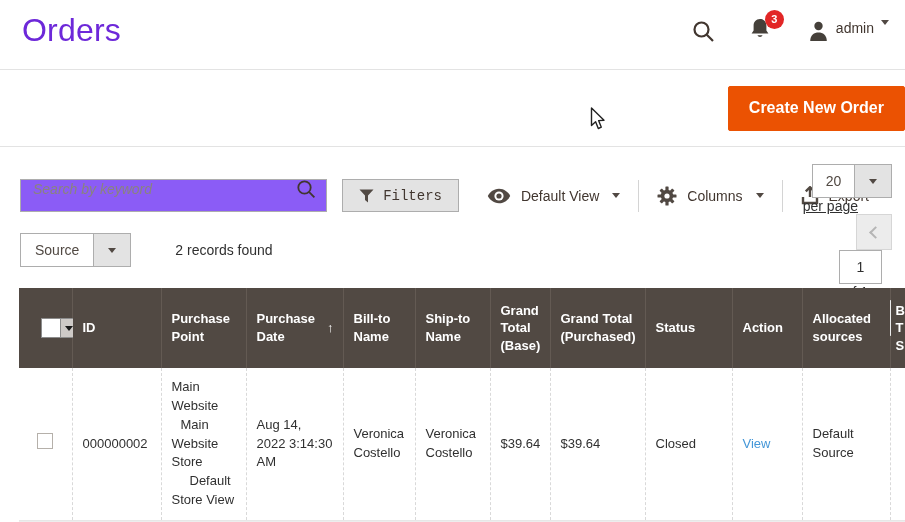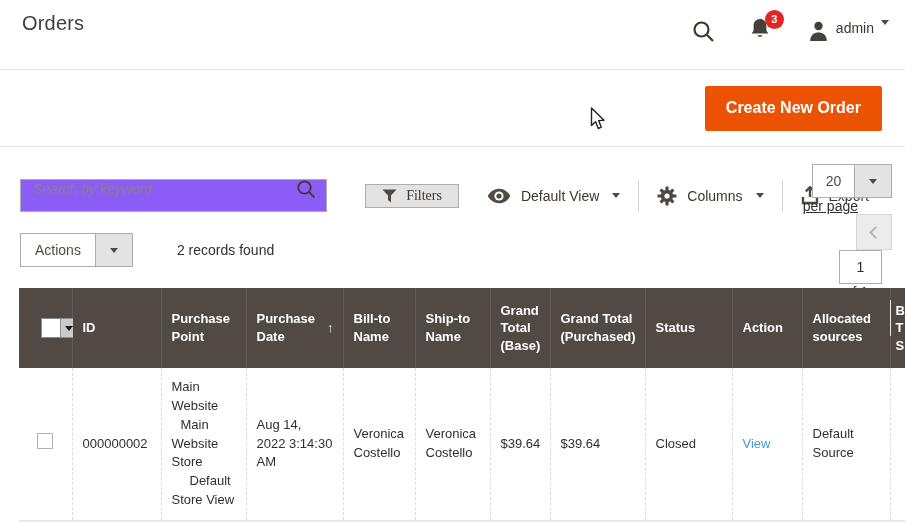--- a/index.html
+++ b/index.html
@@ -8,39 +8,39 @@
     font-family: "Liberation Sans", "DejaVu Sans", sans-serif;
     background: #fff; color: #303030; position: relative; font-size: 14px;
   }
 
   
   .page-header {
     height: 70px; padding: 12px 16px 0 22px;
     display: flex; justify-content: space-between; align-items: flex-start;
     border-bottom: 1px solid #e3e3e3;
   }
-  .page-title { font-size: 20px; font-weight: 400; color: #404040; letter-spacing: .2px; }
+  .page-title { font-size: 32px; font-weight: 400; color: #6d28d9; letter-spacing: .2px; }
   .header-right { display: flex; align-items: center; padding-top: 5px; }
   .icon-btn { background: none; border: none; cursor: pointer; display: inline-flex; align-items: center; }
   .search-top { margin-right: 34px; }
   .notif-wrap { position: relative; margin-right: 36px; }
   .notif-badge {
     position: absolute; top: -7px; right: -12px;
     min-width: 19px; height: 19px; border-radius: 10px; background: #e22626;
     color: #fff; font-size: 11px; font-weight: bold; line-height: 19px; text-align: center;
     padding: 0 2px;
   }
   .admin-wrap { display: flex; gap: 7px; }
   .admin-label { color: #41362f; font-size: 14px; }
   .caret { width: 0; height: 0; border-left: 4px solid transparent; border-right: 4px solid transparent; border-top: 5px solid #514943; display: inline-block; }
 
   
   .cno-row {
     height: 77px; border-bottom: 1px solid #e3e3e3;
-    display: flex; justify-content: flex-end; align-items: center; padding-right: 23px;
+    display: flex; justify-content: flex-end; align-items: center; 
   }
   .btn-primary {
     background: #eb5202; border: 1px solid #eb5202; color: #fff;
     font-size: 16px; font-weight: bold; padding: 0 20px; height: 45px;
     border-radius: 2px; cursor: pointer; font-family: inherit;
   }
 
   
   .toolbar1 { margin-top: 32px; padding: 0 15px 0 20px; display: flex; align-items: center; height: 33px; }
   .search-box {
@@ -48,22 +48,22 @@
     display: flex; align-items: center; padding: 0 10px 13px 12px; position: relative;
   }
   .search-box input {
     border: none; outline: none; flex: 1; font-size: 14px; font-style: italic;
     color: #303030; font-family: inherit; background: transparent;
   }
   .search-box input::placeholder { color: #8a837f; font-style: italic; }
   .tb-right { margin-left: auto; display: flex; align-items: center; }
   .btn-filters {
     display: flex; align-items: center; gap: 9px; background: #e3e3e3;
-    border: 1px solid #adadad; height: 24px; padding: 0 16px;
-    font-size: 14px; color: #41362f; cursor: pointer; font-family: Liberation Serif, serif;
+    border: 1px solid #adadad; height: 33px; padding: 0 16px;
+    font-size: 14px; color: #41362f; cursor: pointer; font-family: Liberation Mono, monospace;
   }
   .tb-group { display: flex; align-items: center; gap: 10px; cursor: pointer; }
   .tb-label { color: #41362f; font-size: 14px; }
   .tb-sep { width: 1px; height: 32px; background: #d4d4d4; margin: 0 18px; }
   .gap28 { width: 28px; }
   .caret-sm { margin-left: 3px; }
 
   
   .toolbar2 { margin-top: 20px; padding: 0 13px 0 20px; display: flex; align-items: center; height: 36px; }
   .split-btn { display: flex; height: 34px; border: 1px solid #adadad; background: #fff; cursor: pointer; }
@@ -210,21 +210,21 @@
         <path d="M4.8 5.4 L9 1.2 L13.2 5.4" stroke="#514943" stroke-width="2.4" fill="none"></path>
       </svg>
       <span class="tb-label">Export</span>
       <span class="caret caret-sm"></span>
     </div>
   </div>
 </div>
 
 <div class="toolbar2">
   <div class="split-btn">
-    <span class="split-main">Actions</span>
+    <span class="split-main">Source</span>
     <span class="split-caret">
         <span class="caret"></span>
       </span>
   </div>
   <span class="records">2 records found</span>
 
   <div class="pager">
     <div class="split-btn">
       <span class="split-main pp-main">20</span>
       <span class="split-caret">

